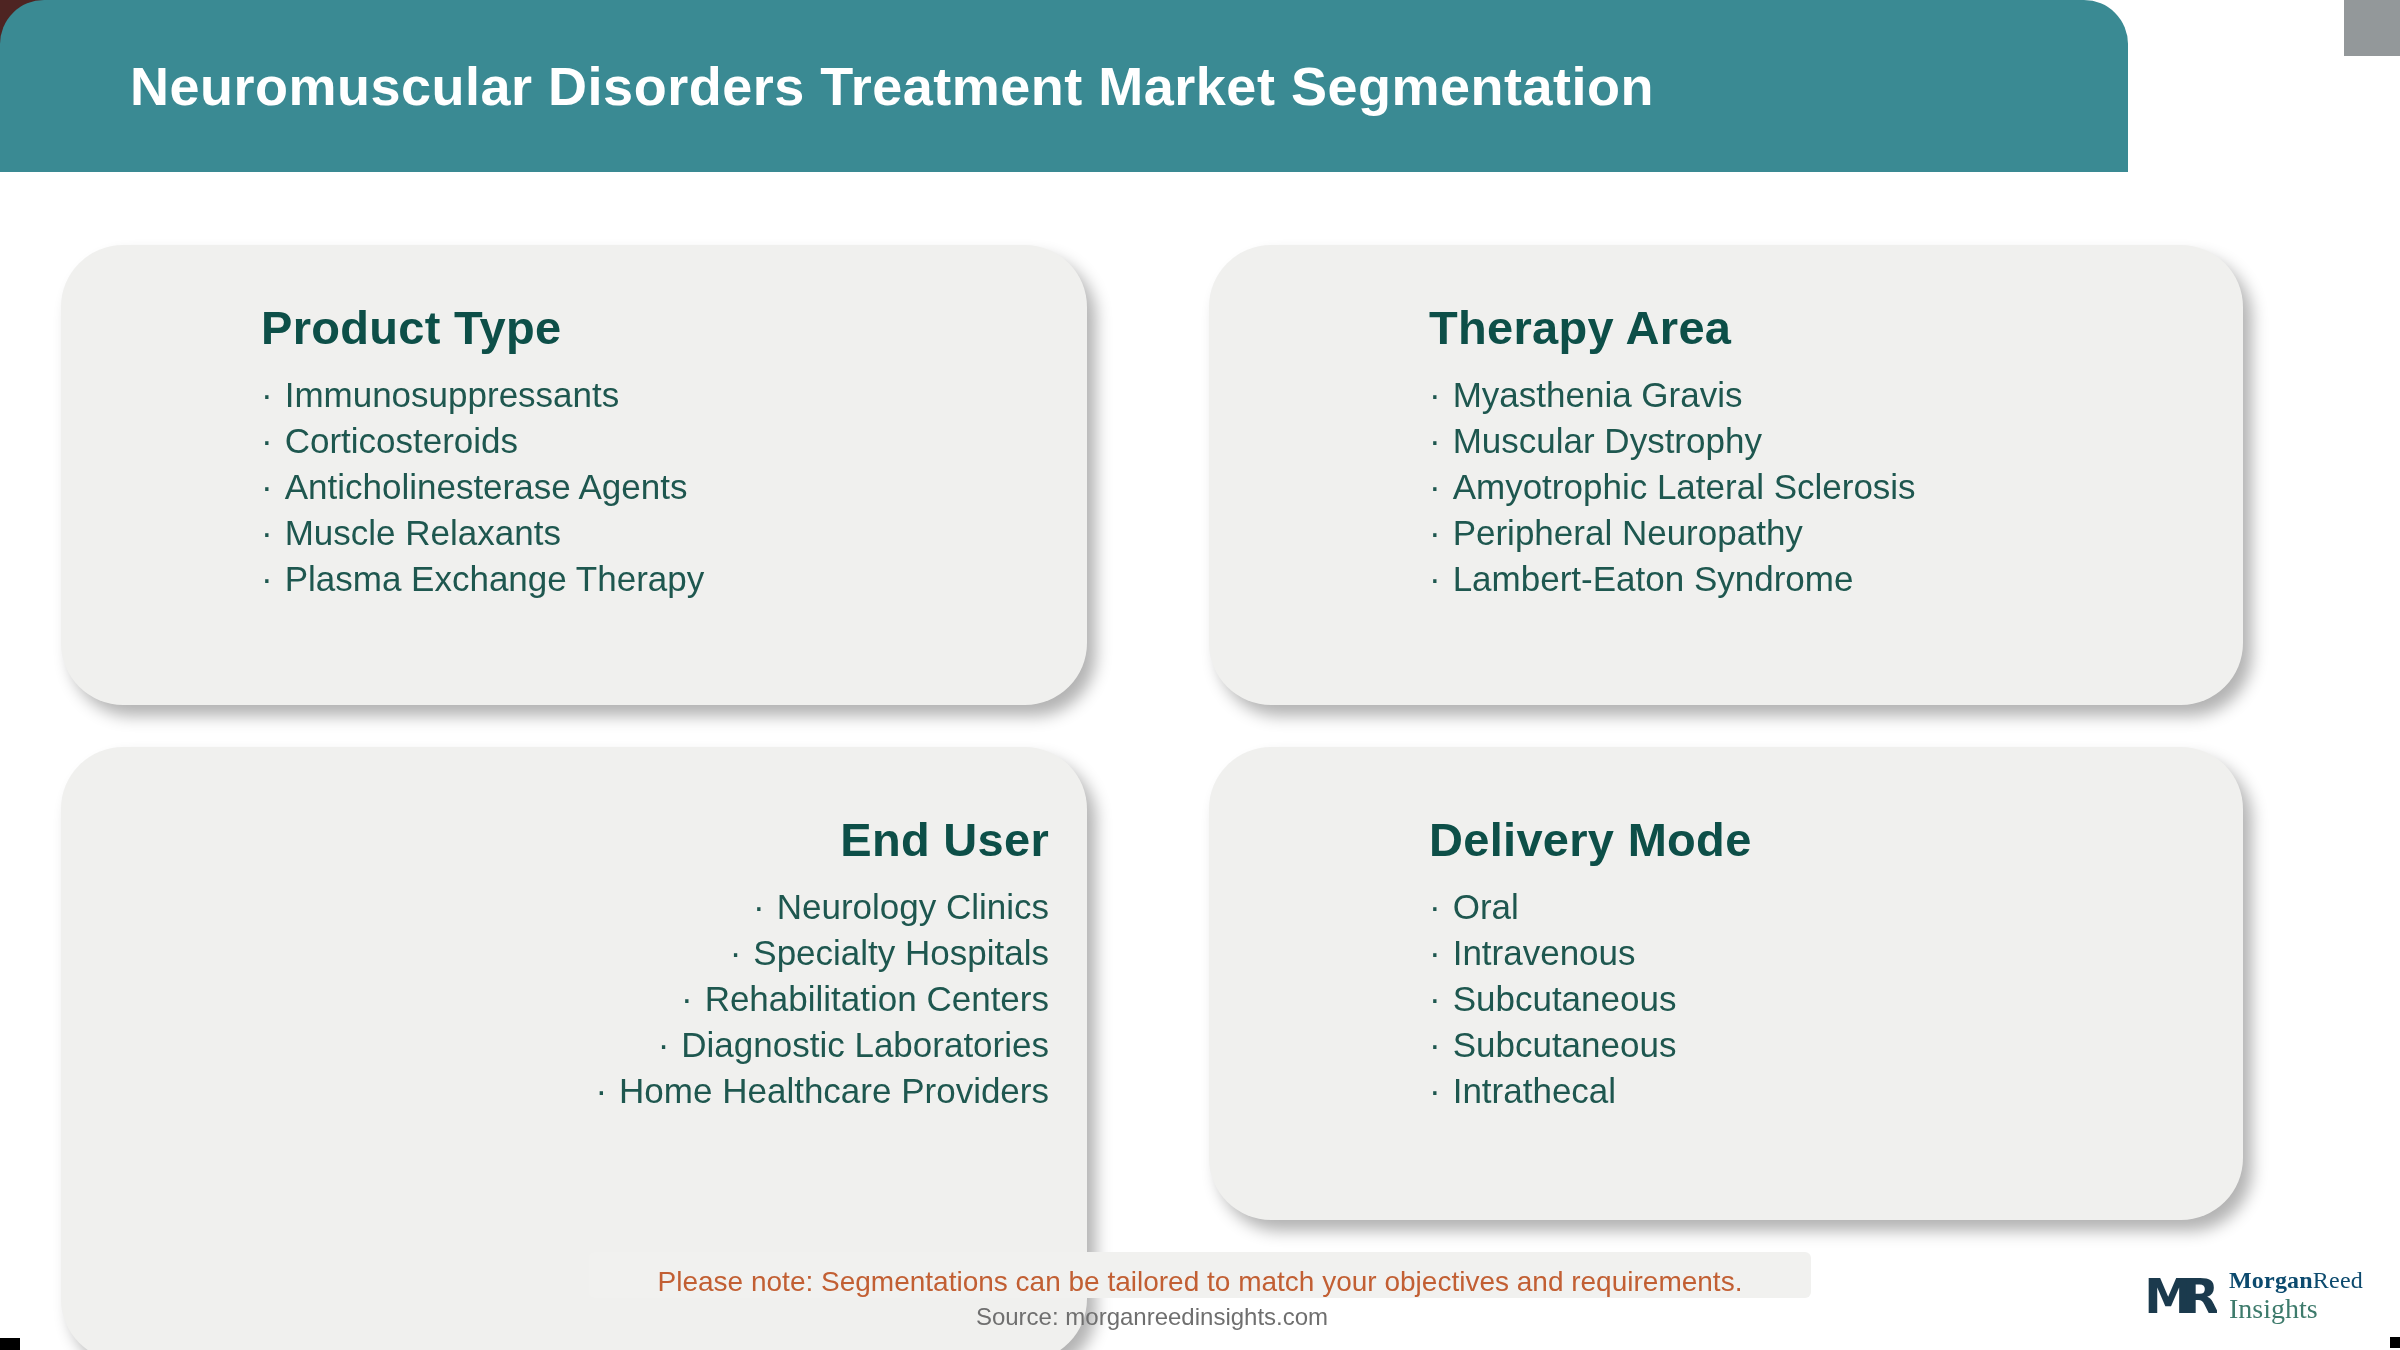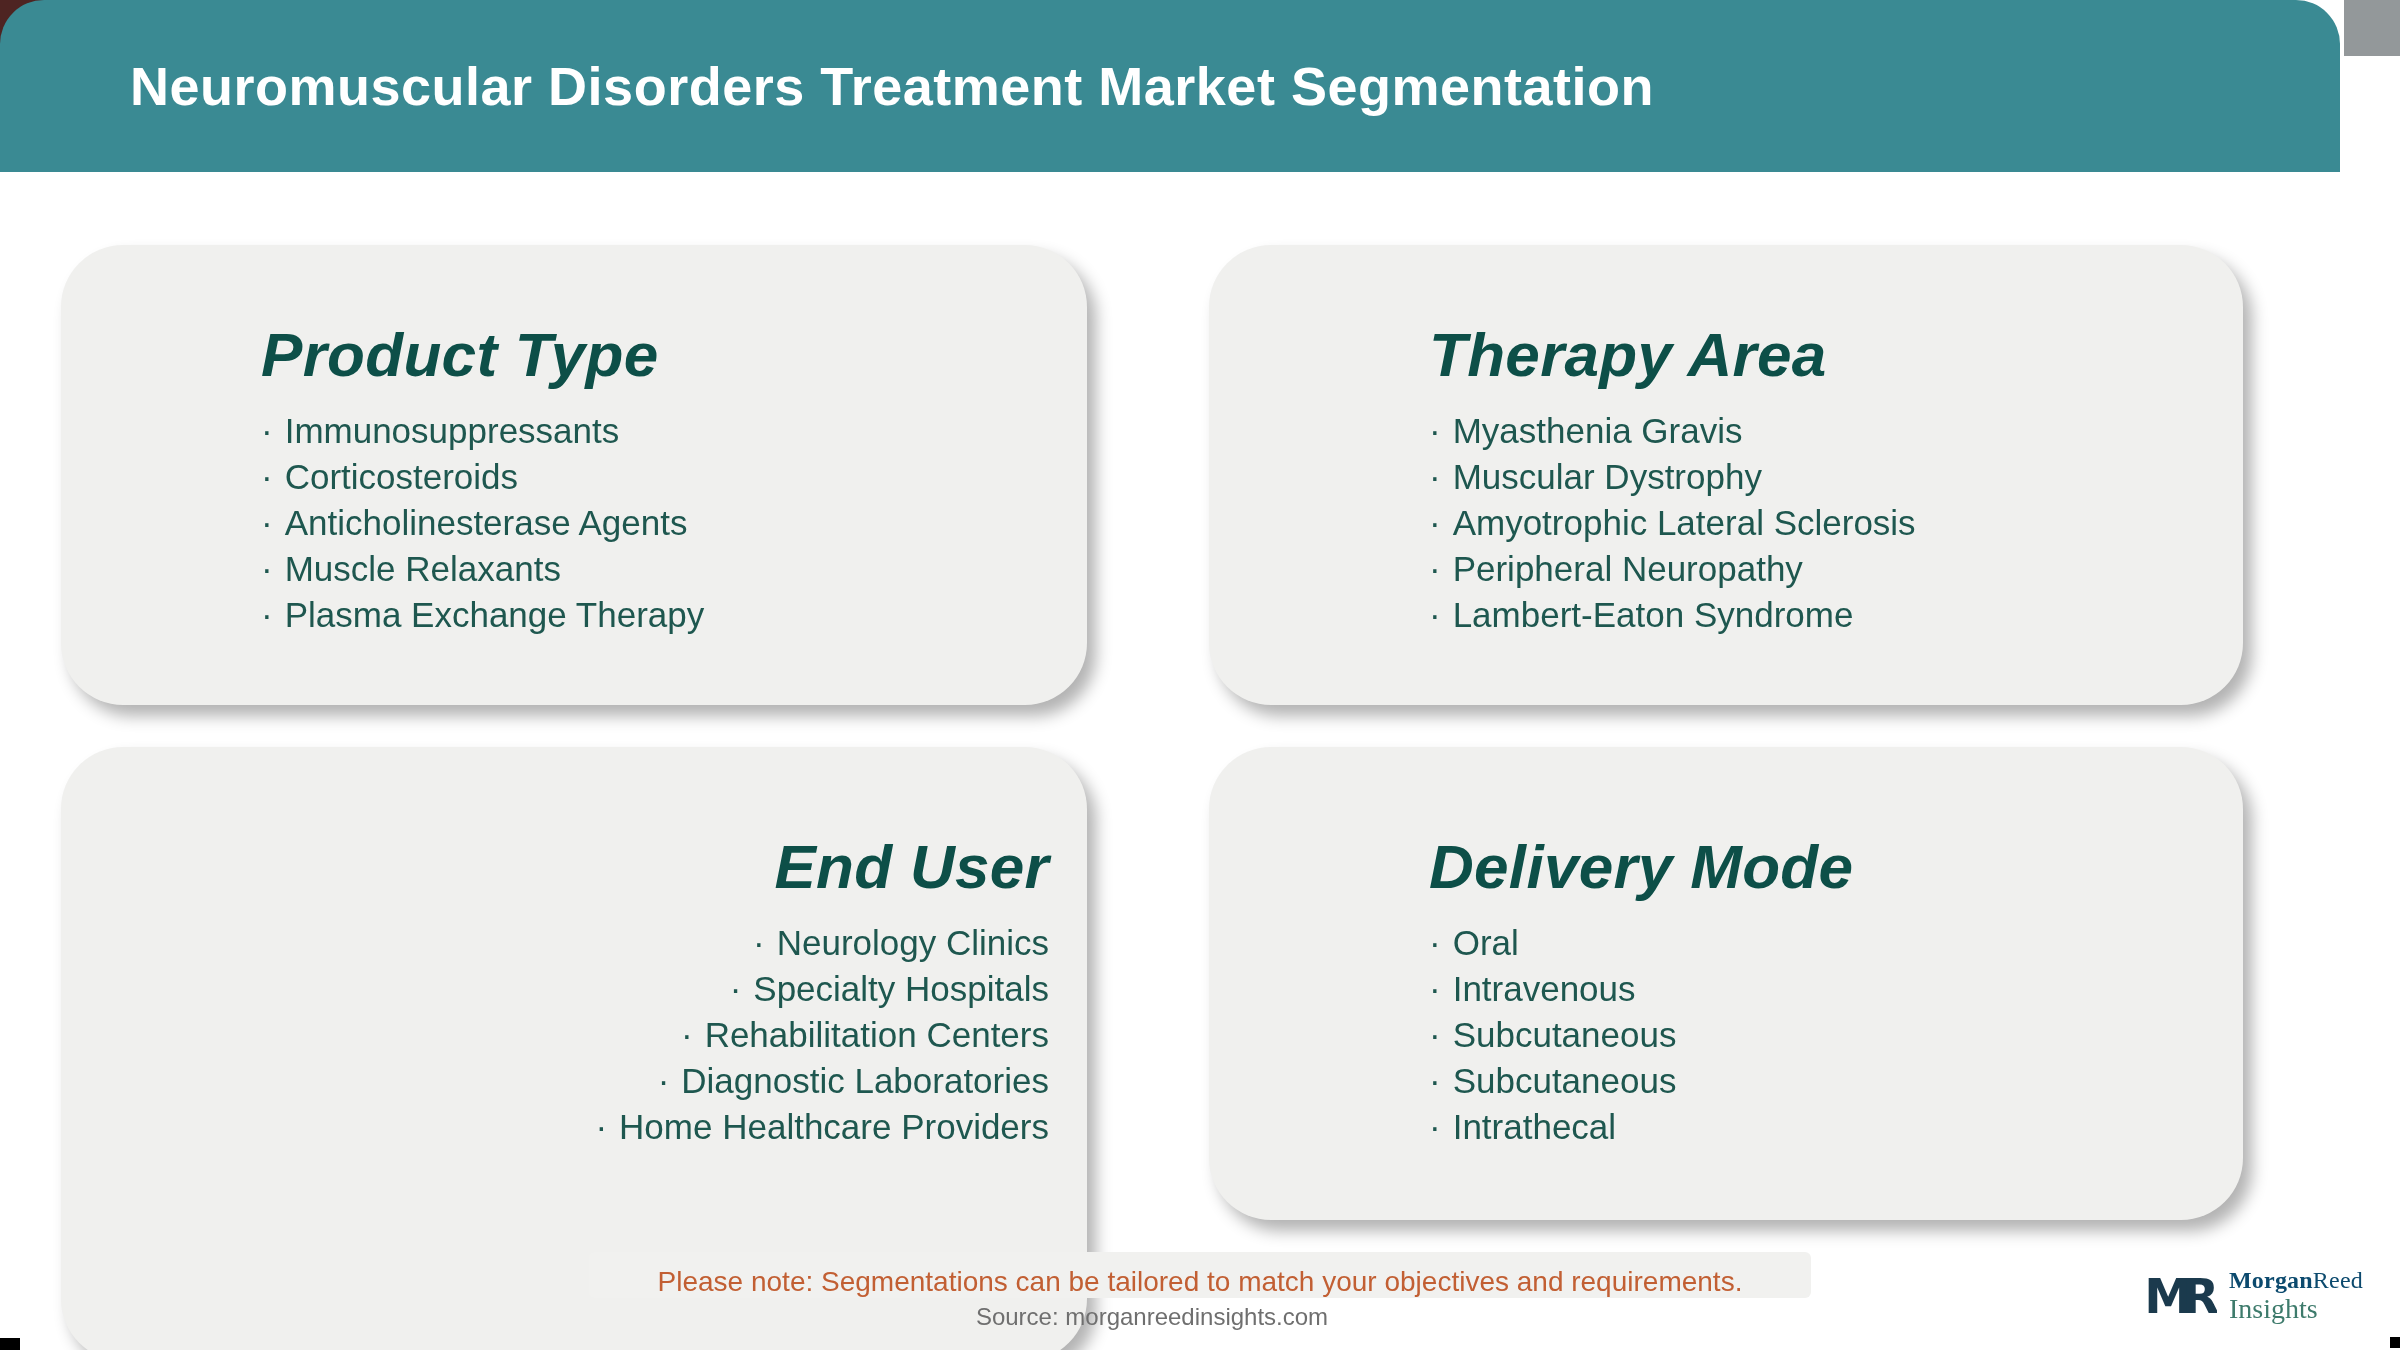--- a/index.html
+++ b/index.html
@@ -24,21 +24,21 @@
     height: 56px;
     z-index: 0;
   }
   .corner-artifact.left  { left: 0;  background: #4e2422; }
   .corner-artifact.right { right: 0; background: #93989a; }
 
   
   .header {
     position: absolute;
     top: 0; left: 0;
-    width: 2340px;
+    width: 2128px;
     height: 172px;
     background: #3a8a93;
     border-radius: 44px 44px 0 0;
     display: flex;
     align-items: center;
     z-index: 1;
   }
   .header h1 {
     margin: 0 0 0 130px;
     color: #ffffff;
@@ -55,27 +55,26 @@
     box-shadow: 9px 11px 16px rgba(0,0,0,0.30);
     box-sizing: border-box;
     z-index: 1;
   }
   .card-0 { left: 61px;   top: 245px; width: 1026px; height: 460px; padding: 54px 50px 0 200px; }
   .card-1 { left: 1209px; top: 245px; width: 1034px; height: 460px; padding: 54px 50px 0 220px; }
   .card-2 { left: 61px;   top: 747px; width: 1026px; height: 614px; padding: 64px 38px 0 200px; text-align: right; }
   .card-3 { left: 1209px; top: 747px; width: 1034px; height: 473px; padding: 64px 50px 0 220px; }
 
   .card h2 {
-    margin: 17px 0 14px 0;
-    font-size: 62px;
+    margin: 0 0 14px 0;
+    font-size: 47px;
     line-height: 1.25;
     font-weight: 800;
     color: #0d4f48;
     letter-spacing: 0.3px;
-    font-style: italic;
   }
   .card ul {
     margin: 0;
     padding: 0;
     list-style: none;
   }
   .card li {
     font-size: 35px;
     line-height: 46px;
     color: #1e574f;

